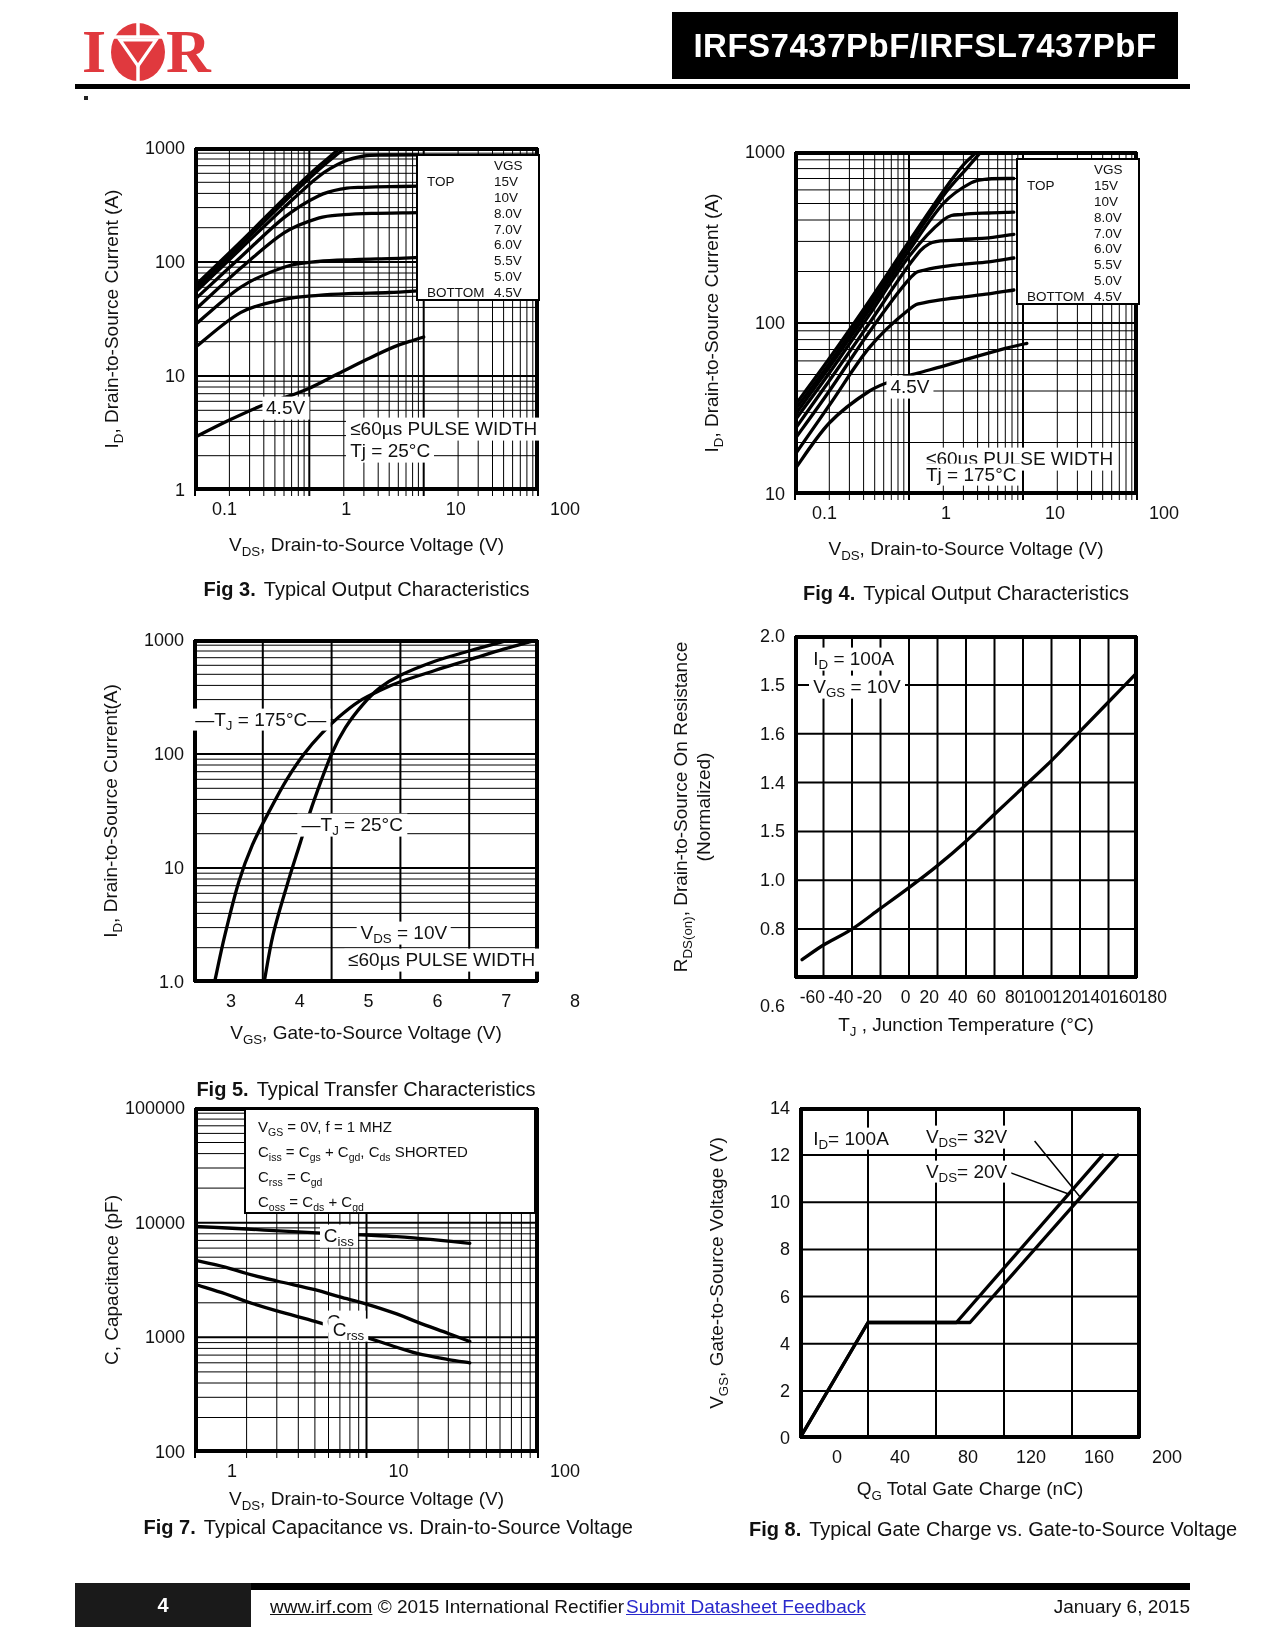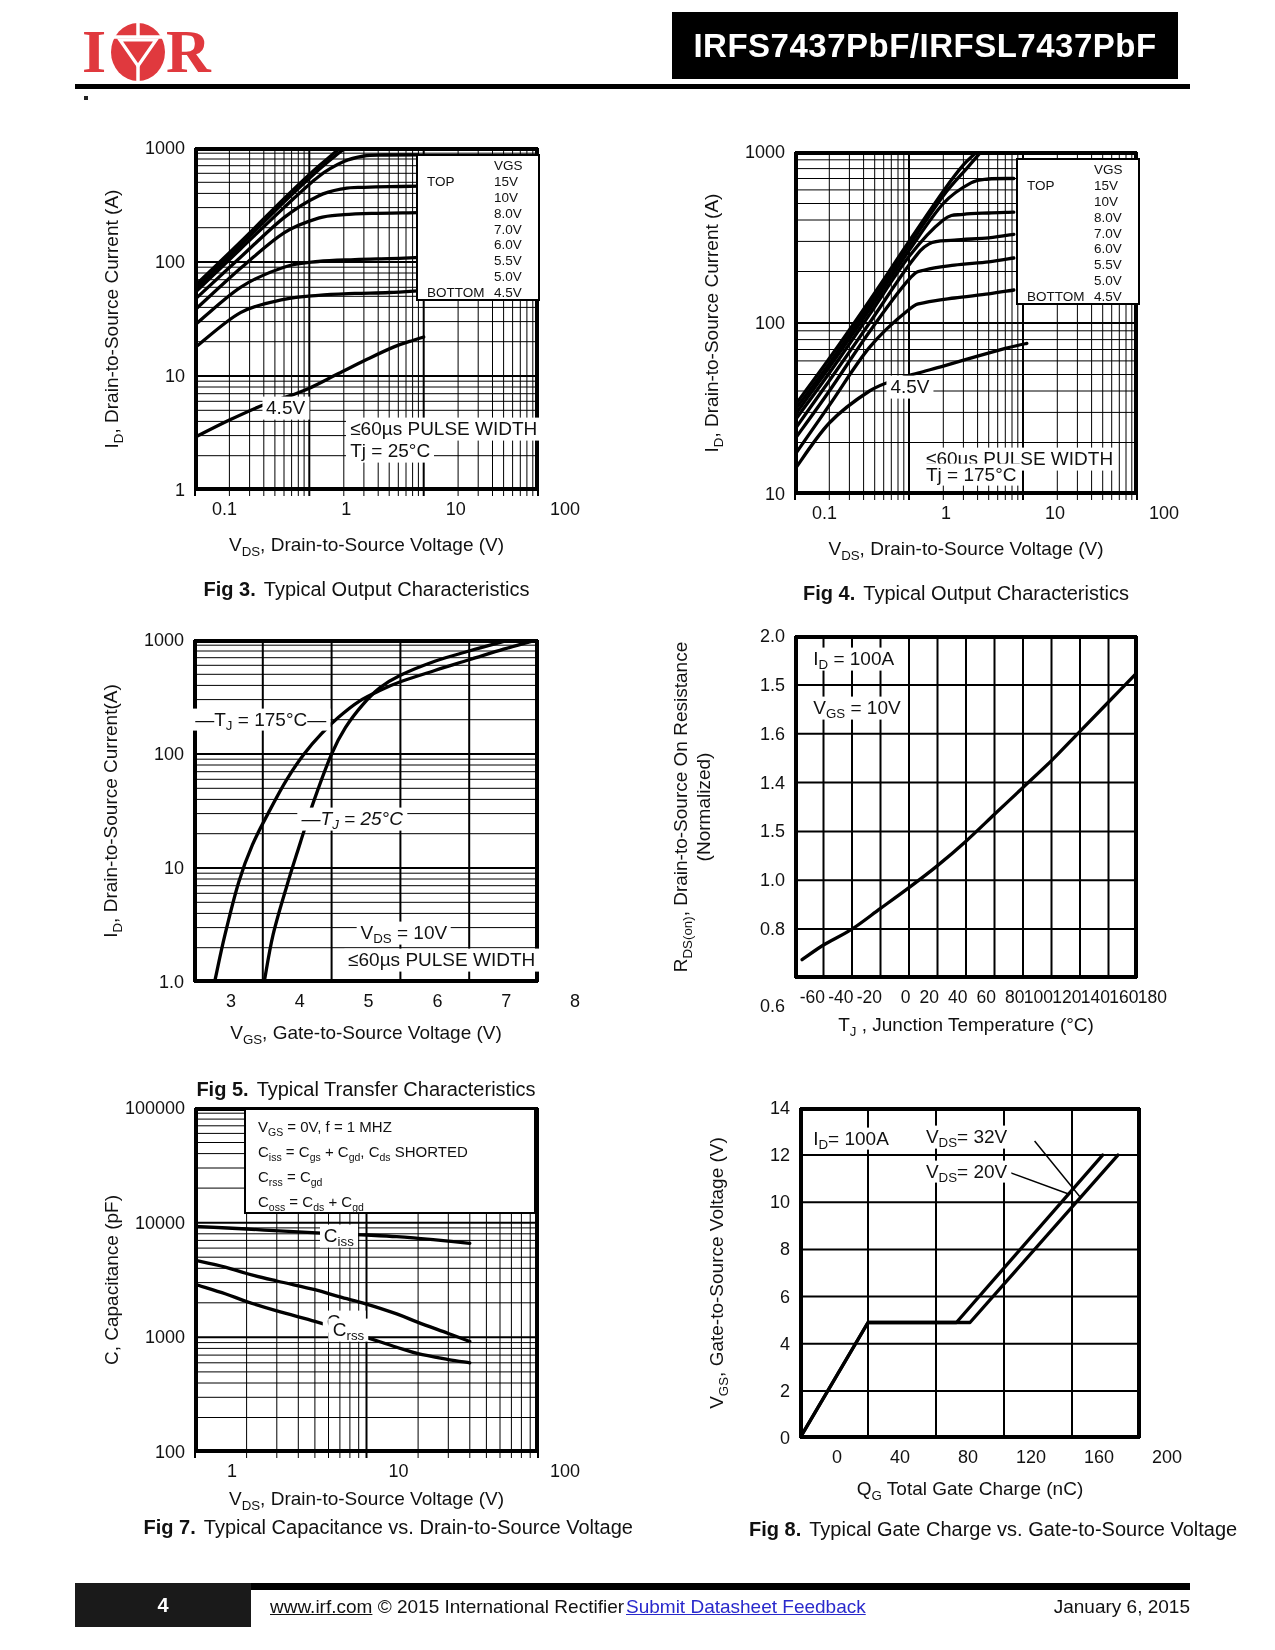--- a/index.html
+++ b/index.html
@@ -425,21 +425,21 @@
       <div class="xtick" style="left: 68.8px; top: 351px;">4</div>
       <div class="xtick" style="left: 137.6px; top: 351px;">5</div>
       <div class="xtick" style="left: 206.4px; top: 351px;">6</div>
       <div class="xtick" style="left: 275.2px; top: 351px;">7</div>
       <div class="xtick" style="left: 344px; top: 351px;">8</div>
       <div class="ytick" style="top: 331px;">1.0</div>
       <div class="ytick" style="top: 217px;">10</div>
       <div class="ytick" style="top: 103px;">100</div>
       <div class="ytick" style="top: -11px;">1000</div>
       <div class="ann note" style="left: 66.736px; top: 79.6826px; transform: translate(-50%, -50%);">—T<sub>J</sub> = 175°C—</div>
-      <div class="ann note" style="left: 158.24px; top: 179px; transform: translate(-50%, -50%); font-style: italic;">—T<sub>J</sub> = 25°C</div>
+      <div class="ann note" style="left: 158.24px; top: 185px; transform: translate(-50%, -50%);">—T<sub>J</sub> = 25°C</div>
       <div class="ann note" style="left: 209.84px; top: 292.825px; transform: translate(-50%, -50%);">V<sub>DS</sub> = 10V</div>
       <div class="ann note" style="left: 247.68px; top: 320.302px; transform: translate(-50%, -50%);">≤60µs PULSE WIDTH</div>
     </div>
 
   <div class="figwrap f6">
     <div class="plot">
         <svg width="342" height="342" viewBox="0 0 342 342">
           <defs>
             <clipPath id="clip-fig6">
               <rect x="0" y="0" width="342" height="342"></rect>
@@ -489,21 +489,21 @@
       <div class="xtick" style="left: 342px; top: 351px;">180</div>
       <div class="ytick" style="top: 331px; margin-top: 28px;">0.6</div>
       <div class="ytick" style="top: 282.143px;">0.8</div>
       <div class="ytick" style="top: 233.286px;">1.0</div>
       <div class="ytick" style="top: 184.429px;">1.5</div>
       <div class="ytick" style="top: 135.571px;">1.4</div>
       <div class="ytick" style="top: 86.7143px;">1.6</div>
       <div class="ytick" style="top: 37.8571px;">1.5</div>
       <div class="ytick" style="top: -11px;">2.0</div>
       <div class="ann note" style="left: 14.25px; top: 23.2071px; transform: translate(0px, -50%);">I<sub>D</sub> = 100A</div>
-      <div class="ann note" style="left: 14.25px; top: 51.3px; transform: translate(0px, -50%); margin-top: 21px;">V<sub>GS</sub> = 10V</div>
+      <div class="ann note" style="left: 14.25px; top: 51.3px; transform: translate(0px, -50%);">V<sub>GS</sub> = 10V</div>
     </div>
 
   <div class="figwrap f7">
     <div class="plot">
         <svg width="343" height="344" viewBox="0 0 343 344">
           <defs>
             <clipPath id="clip-fig7">
               <rect x="0" y="0" width="343" height="344"></rect>
             </clipPath>
           </defs>

